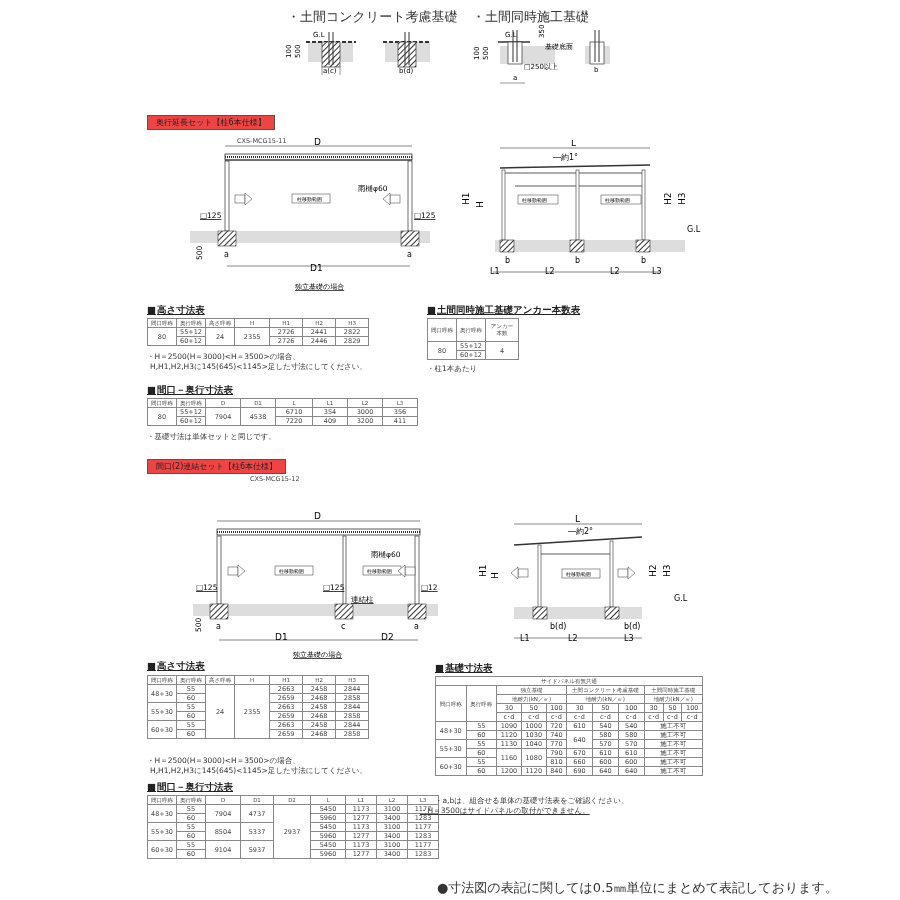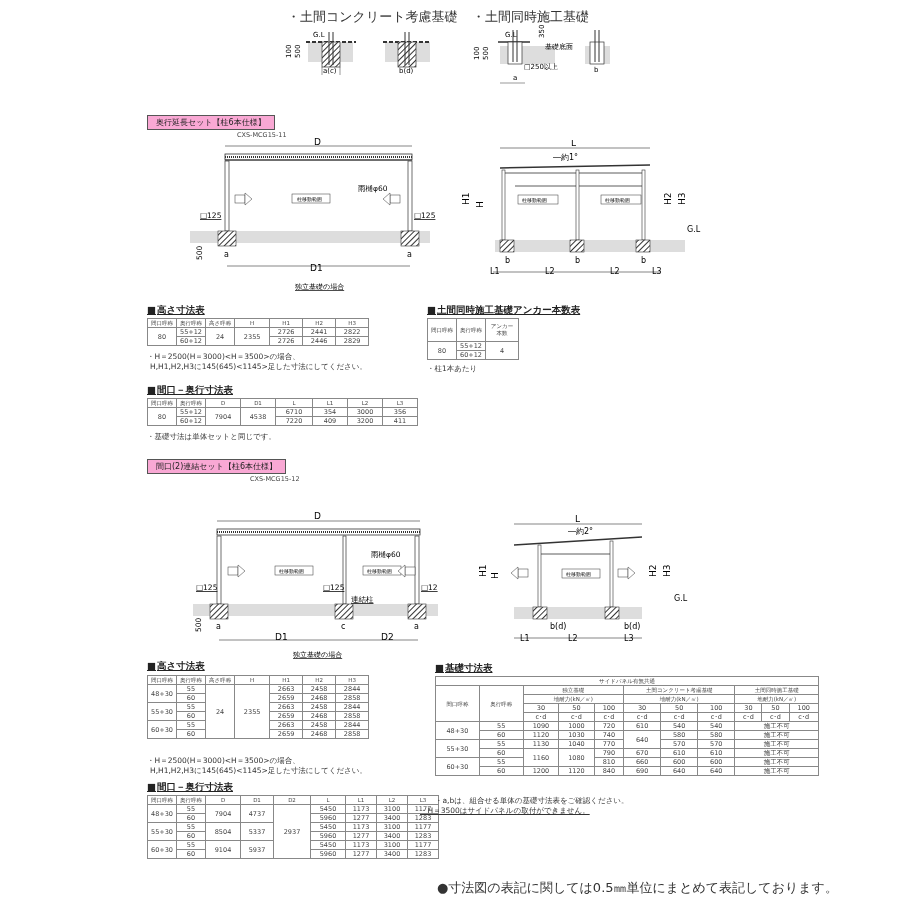--- a/index.html
+++ b/index.html
@@ -1,19 +1,19 @@
 <!DOCTYPE html>
 <html><head>
 <meta charset="utf-8">
 <style>
   html,body{margin:0;padding:0;background:#fff;}
   body{width:900px;height:900px;position:relative;overflow:hidden;font-family:"DejaVu Sans","Liberation Sans",sans-serif;color:#333;}
   .abs{position:absolute;}
   .sec-label{font-size:13px;color:#333;}
-  .boxtitle{border:1px solid #555;font-size:8px;padding:1px 8px;background:#f9a8d4;color:#222;white-space:nowrap;}
+  .boxtitle{border:1px solid #555;font-size:8px;padding:1px 8px;background:#ef4444;color:#222;white-space:nowrap;}
   .model{font-size:6.5px;color:#444;}
   .h-title{font-size:9.5px;font-weight:bold;color:#222;text-decoration:underline;white-space:nowrap;text-align:right;}
   .h-title::before{content:"■";margin-right:1px;}
   table.dt{border-collapse:collapse;font-size:6.5px;color:#444;}
   table.dt td,table.dt th{border:1px solid #888;padding:0 3px;text-align:center;font-weight:normal;height:8px;line-height:8px;white-space:nowrap;}
   table.dt th{font-size:5.5px;}
   .note{font-size:7.5px;color:#333;line-height:10px;white-space:nowrap;}
   .foot{font-size:13px;color:#333;white-space:nowrap;}
   svg text{font-family:"DejaVu Sans","Liberation Sans",sans-serif;}
 </style>
@@ -64,21 +64,21 @@
   <text x="314" y="52" font-size="7">b</text>
   <defs>
     <pattern id="hatch" width="4" height="4" patternUnits="userSpaceOnUse" patternTransform="rotate(45)">
       <rect width="4" height="4" fill="#fff"></rect>
         <line x1="0" y1="0" x2="0" y2="4" stroke="#333" stroke-width="2"></line>
     </pattern>
   </defs>
 </svg>
 
 <div class="abs boxtitle" style="left:147px;top:115px;">奥行延長セット【柱6本仕様】</div>
-<div class="abs model" style="left:237px;top:131px;text-align:center;">CXS-MCG15-11</div>
+<div class="abs model" style="left:237px;top:137px;text-align:center;">CXS-MCG15-11</div>
 
 <svg class="abs" style="left:190px;top:138px;" width="250" height="160">
   <line x1="35" y1="8" x2="222" y2="8" stroke="#333" stroke-width="0.6"></line>
   <text x="124" y="7" font-size="9">D</text>
   <rect x="35" y="16" width="187" height="6" fill="#fff" stroke="#333" stroke-width="0.8"></rect>
   <line x1="35" y1="19" x2="222" y2="19" stroke="#333" stroke-width="2" stroke-dasharray="1,1"></line>
   <line x1="35" y1="22" x2="222" y2="22" stroke="#333" stroke-width="1"></line>
   <rect x="35" y="23" width="4" height="70" fill="#fff" stroke="#333" stroke-width="0.7"></rect>
   <rect x="218" y="23" width="4" height="70" fill="#fff" stroke="#333" stroke-width="0.7"></rect>
   <text x="168" y="53" font-size="7.5">雨樋φ60</text>
@@ -409,21 +409,21 @@
     <td>60</td>
     <td>5960</td>
     <td>1277</td>
     <td>3400</td>
     <td>1283</td>
   </tr>
 </tbody>
   </table>
 
 <div class="abs h-title" style="left:435px;top:662px;">基礎寸法表</div>
-<table class="abs dt" style="left:435px;top:676px;width:384px;">
+<table class="abs dt" style="left:435px;top:676px;width:268px;">
   <tbody>
       <tr>
         <th colspan="11">サイドパネル有無共通</th>
       </tr>
   <tr>
     <th rowspan="4">間口呼称</th>
     <th rowspan="4">奥行呼称</th>
     <th colspan="3">独立基礎</th>
     <th colspan="3">土間コンクリート考慮基礎</th>
     <th colspan="3">土間同時施工基礎</th>

